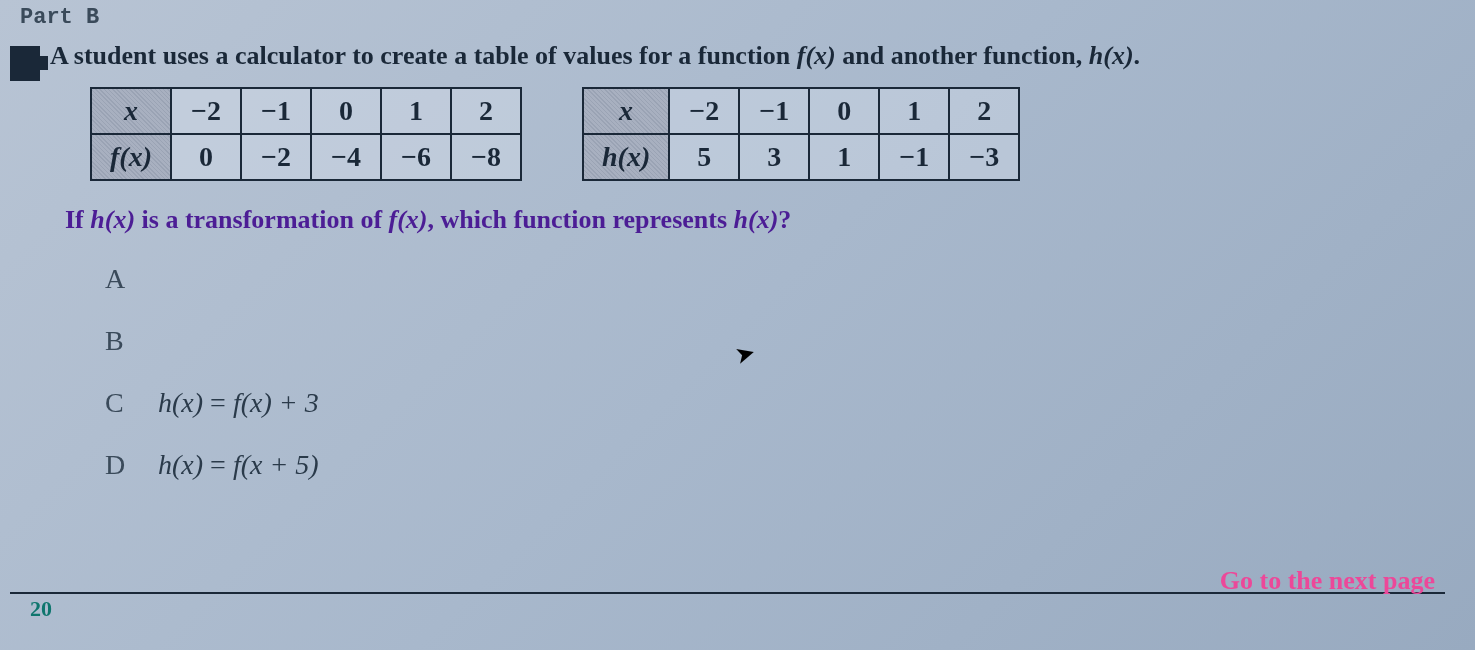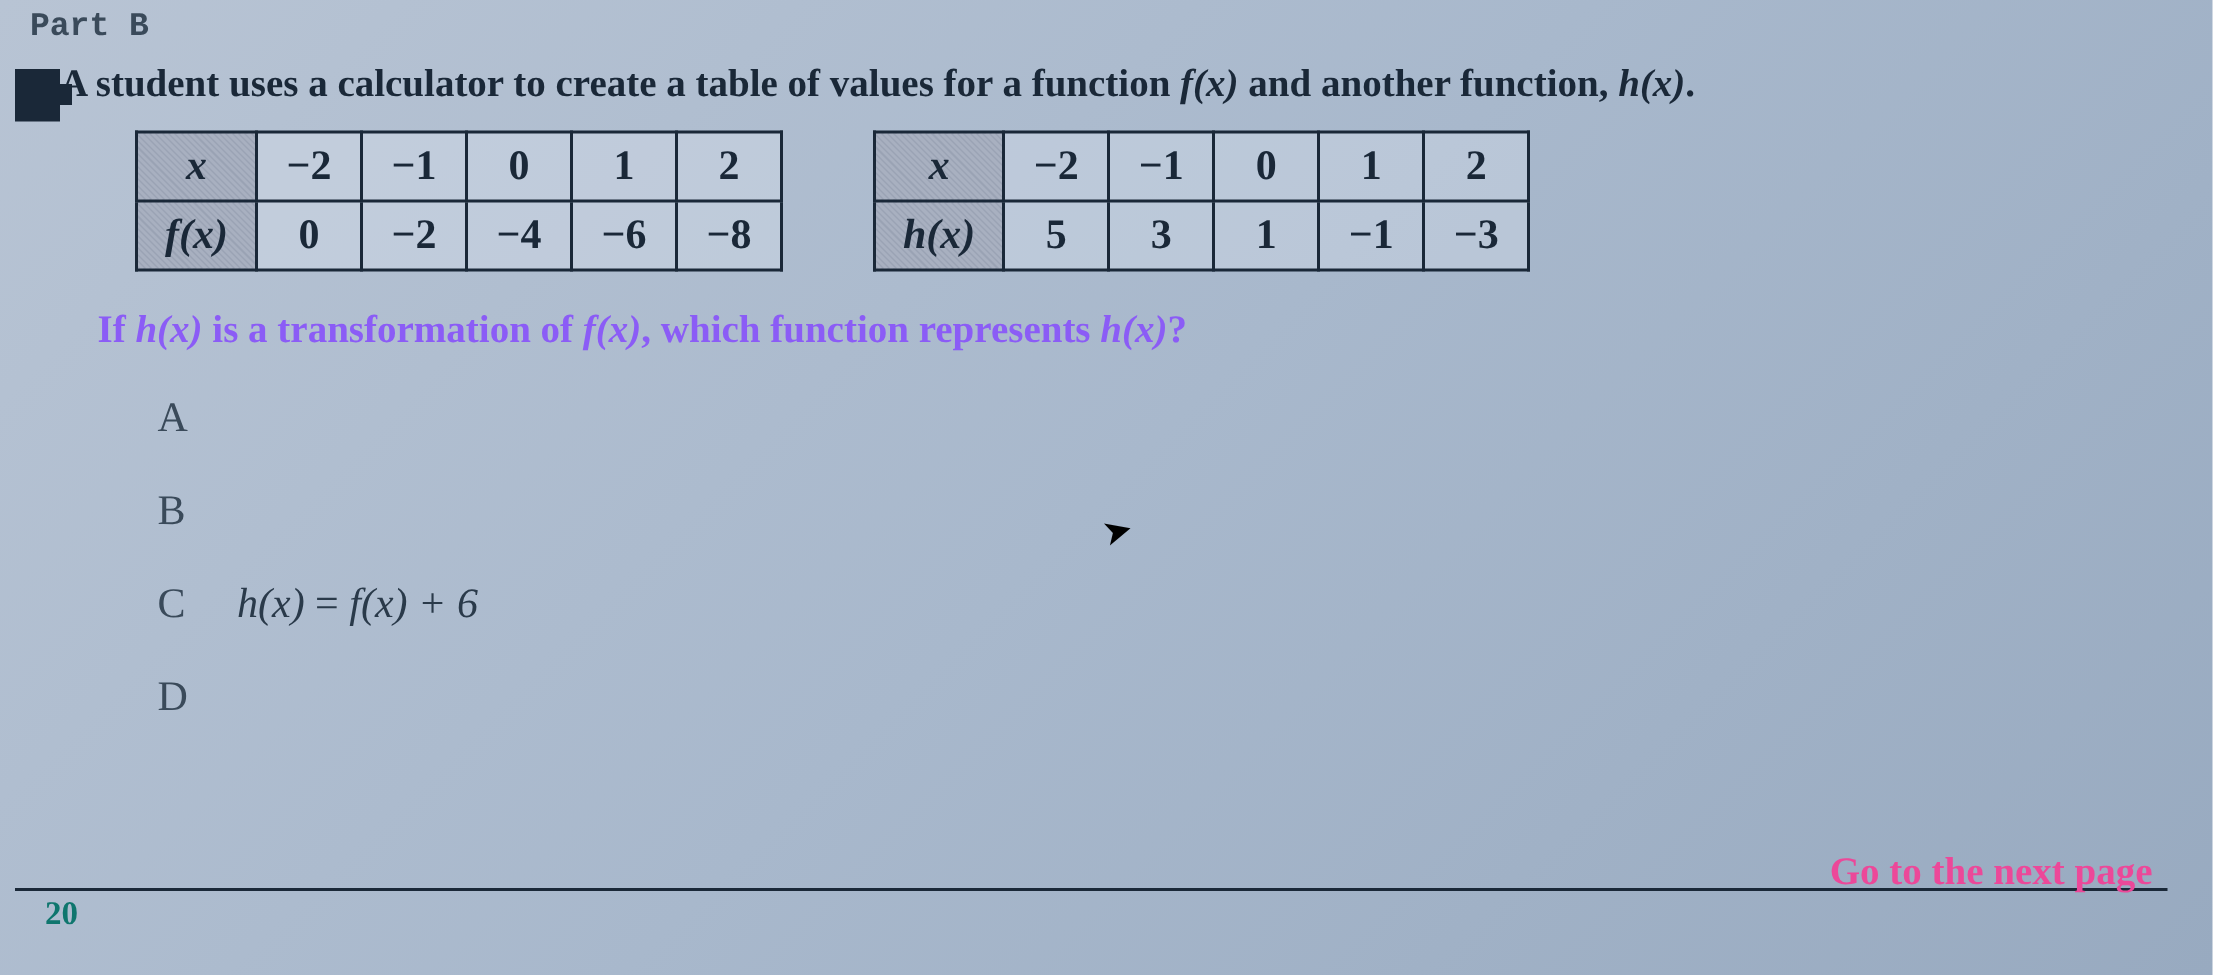--- a/index.html
+++ b/index.html
@@ -24,20 +24,21 @@
       font-weight: bold;
       font-size: 22px;
       color: #3a4a5a;
       margin-bottom: 8px;
       padding-left: 10px;
       font-family: Liberation Mono, monospace;
     }
     .question-area {
       display: flex;
       align-items: flex-start;
+      gap: 10px;
       margin-bottom: 5px;
     }
     .question-marker {
       width: 30px;
       height: 35px;
       background: #1a2838;
       position: relative;
       margin-top: 8px;
       flex-shrink: 0;
     }
@@ -79,21 +80,21 @@
     td.header-cell {
       background: #a8b0c0;
       font-style: italic;
       background-image: repeating-linear-gradient(45deg, rgba(100,110,130,0.2) 0px, rgba(100,110,130,0.2) 1px, transparent 1px, transparent 3px);
     }
     .sub-question {
       font-size: 26px;
       font-weight: bold;
       padding-left: 55px;
       margin-bottom: 28px;
-      color: #8b5cf6;
+      color: #4c1d95;
       margin-top: 24px;
     }
     .choices {
       padding-left: 95px;
     }
     .choice {
       display: flex;
       align-items: baseline;
       gap: 28px;
       font-size: 28px;
@@ -207,24 +208,25 @@
 
   <div class="choices">
     <div class="choice">
       <span class="choice-letter">A</span>
     </div>
     <div class="choice">
       <span class="choice-letter">B</span>
     </div>
     <div class="choice">
       <span class="choice-letter">C</span>
-      <span class="choice-eq"><span class="fn">h(x)</span><span> = </span><span class="fn">f(x) + 6</span></span>
+      <span class="choice-eq"><span class="fn">h(x)</span><span> = </span><span class="fn">f(x) + 3</span></span>
     </div>
     <div class="choice">
       <span class="choice-letter">D</span>
+      <span class="choice-eq"><span class="fn">h(x)</span><span> = </span><span class="fn">f(x + 5)</span></span>
     </div>
   </div>
 </div>
 
 <div class="cursor">➤</div>
 
 <div class="footer-line">
   <div class="page-num">20</div>
   <div class="next-page">Go to the next page</div>
 </div>

